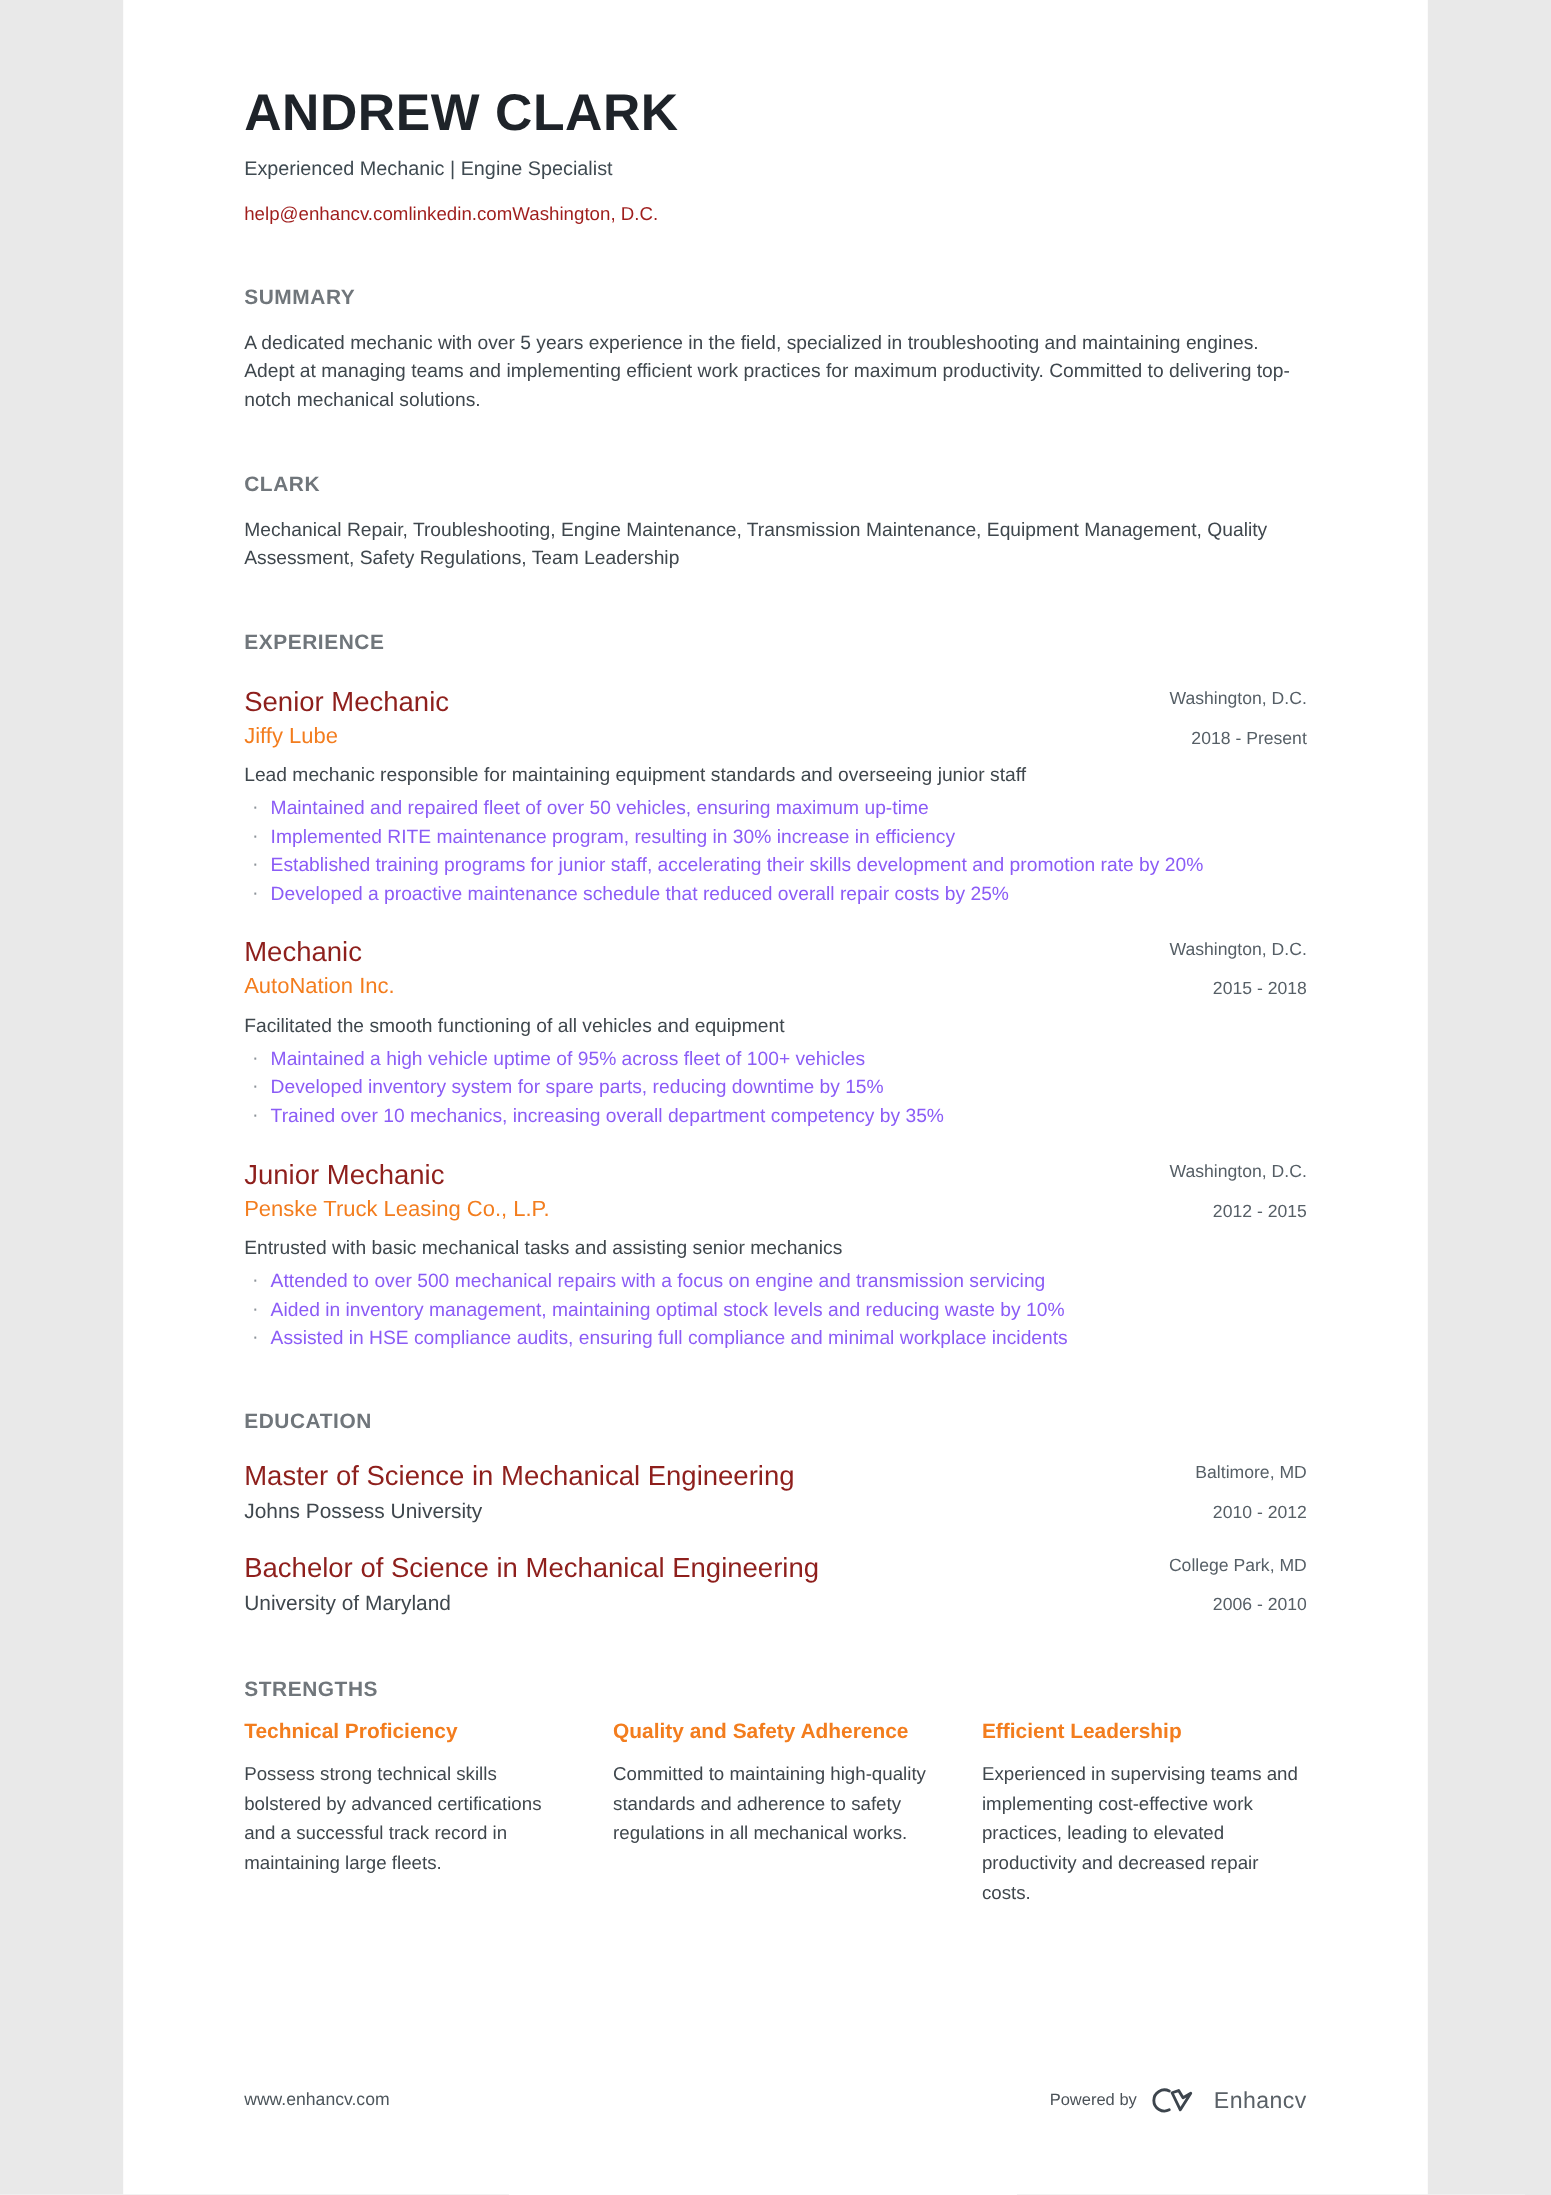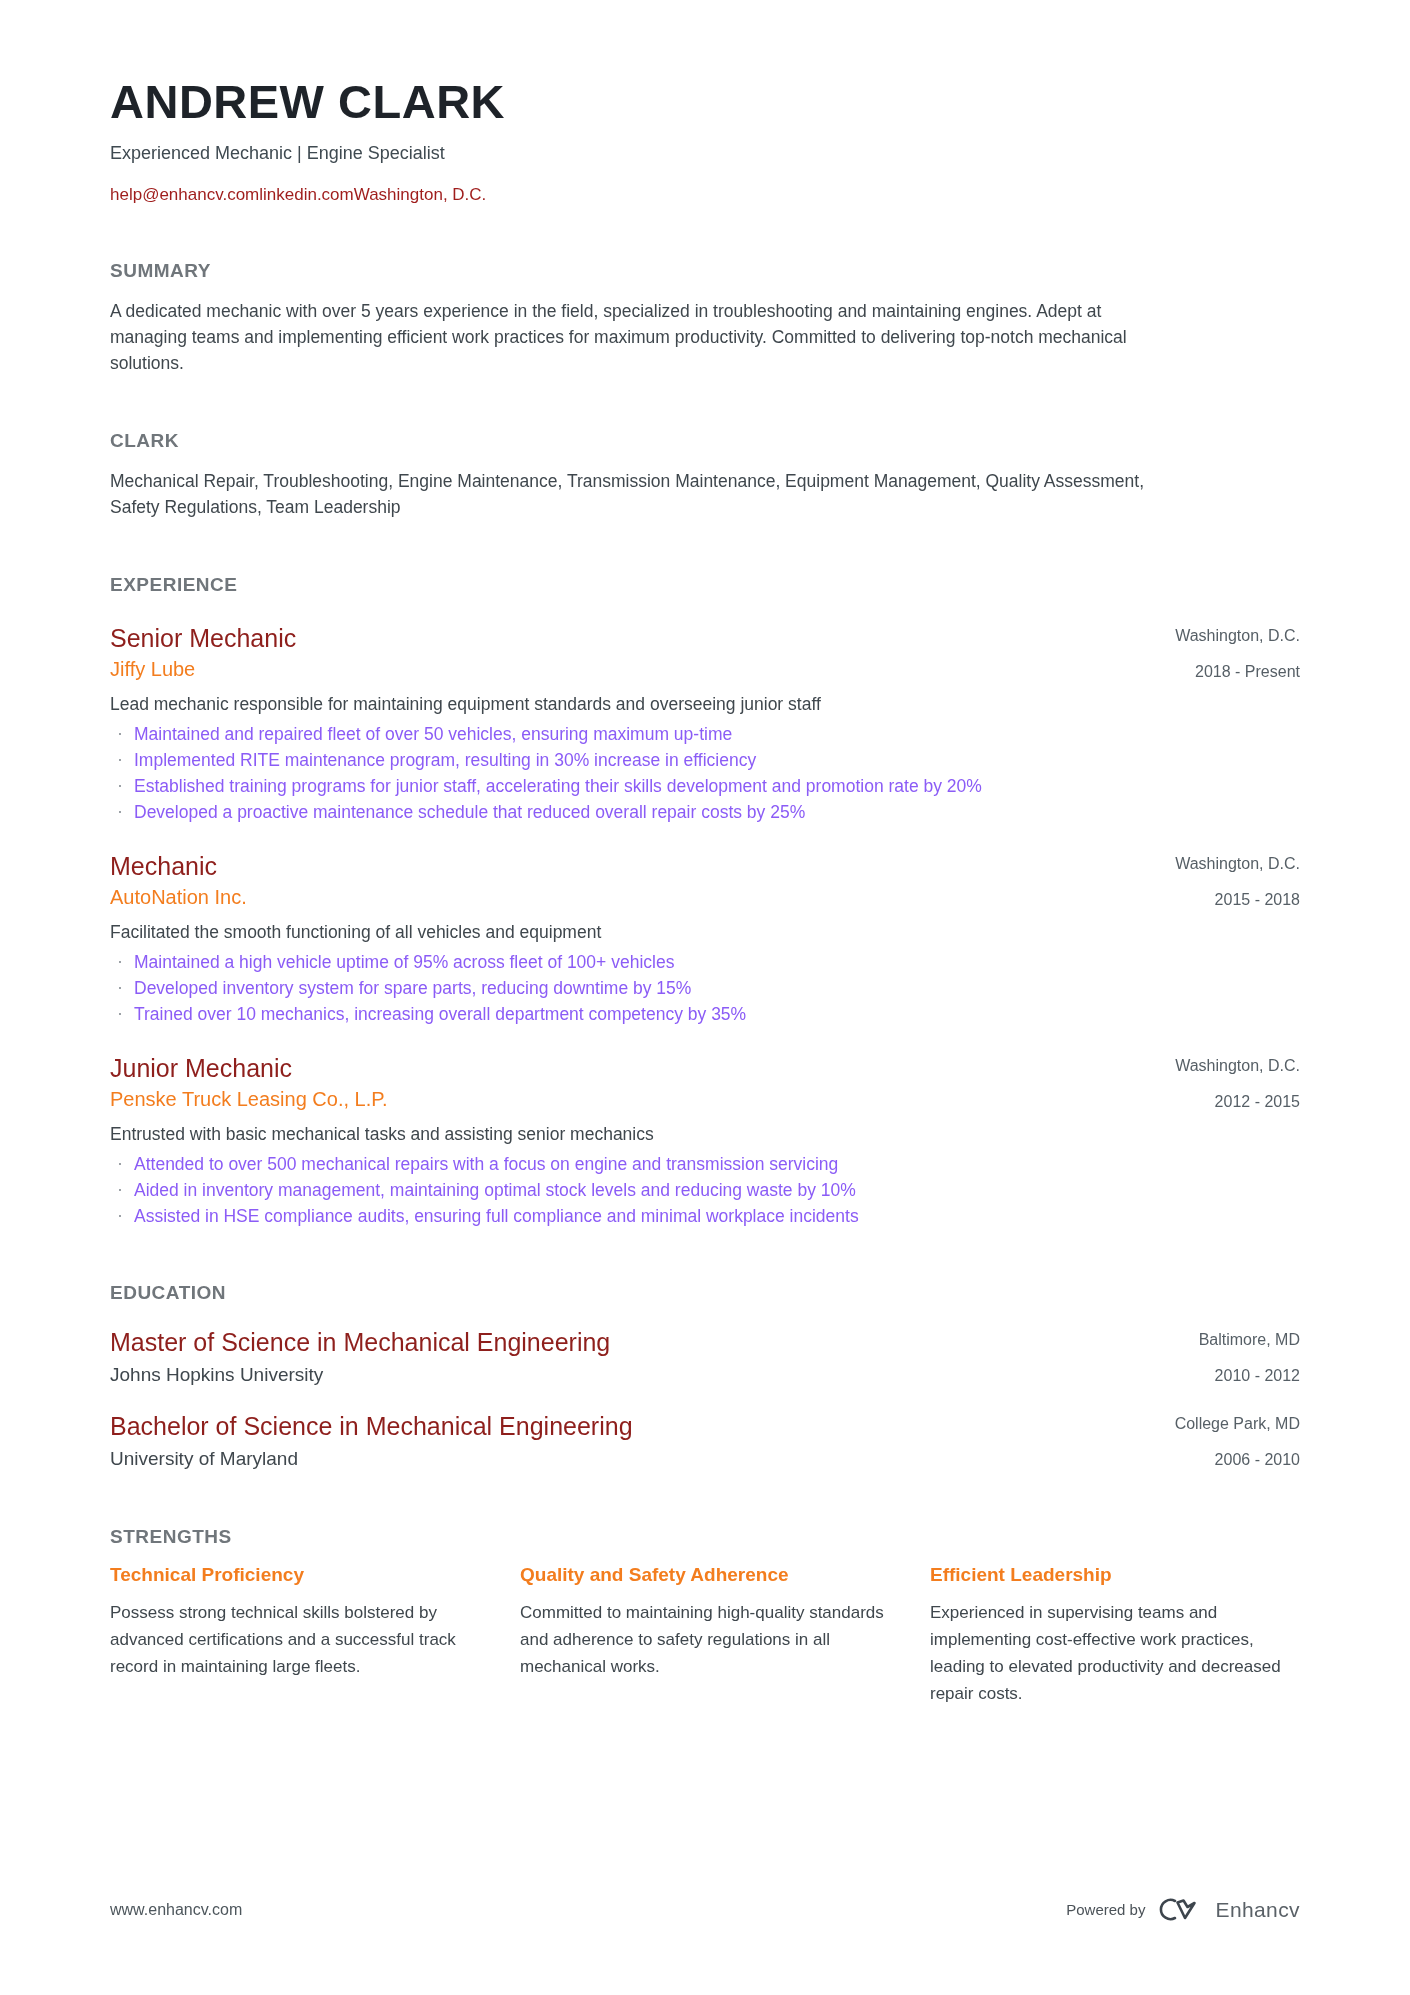--- a/index.html
+++ b/index.html
@@ -1,21 +1,21 @@
 <!DOCTYPE html>
 <html><head>
 <meta charset="utf-8">
 <style>
   * { margin: 0; padding: 0; box-sizing: border-box; }
   html, body { background: #e9e9e9; }
   body { font-family: "Liberation Sans", "DejaVu Sans", sans-serif; }
 
   .page {
     position: relative;
-    width: 1410px;
+    width: 1186px;
     height: 1995px;
     margin: 0 auto;
     background: #ffffff;
     padding: 76px 110px 0 110px;
     overflow: hidden;
   }
 
   
   .name {
     font-size: 47px;
@@ -247,21 +247,21 @@
     </article>
   </section>
 
   <section class="section">
     <h2 class="section-heading">EDUCATION</h2>
 
     <article class="edu">
       <div class="edu-head">
         <div>
           <h3 class="edu-degree">Master of Science in Mechanical Engineering</h3>
-          <div class="edu-school">Johns Hopkins University</div>
+          <div class="edu-school">Johns Possess University</div>
         </div>
         <div class="meta">
           <div class="meta-location">Baltimore, MD</div>
           <div class="meta-dates">2010 - 2012</div>
         </div>
       </div>
     </article>
 
     <article class="edu">
       <div class="edu-head">

